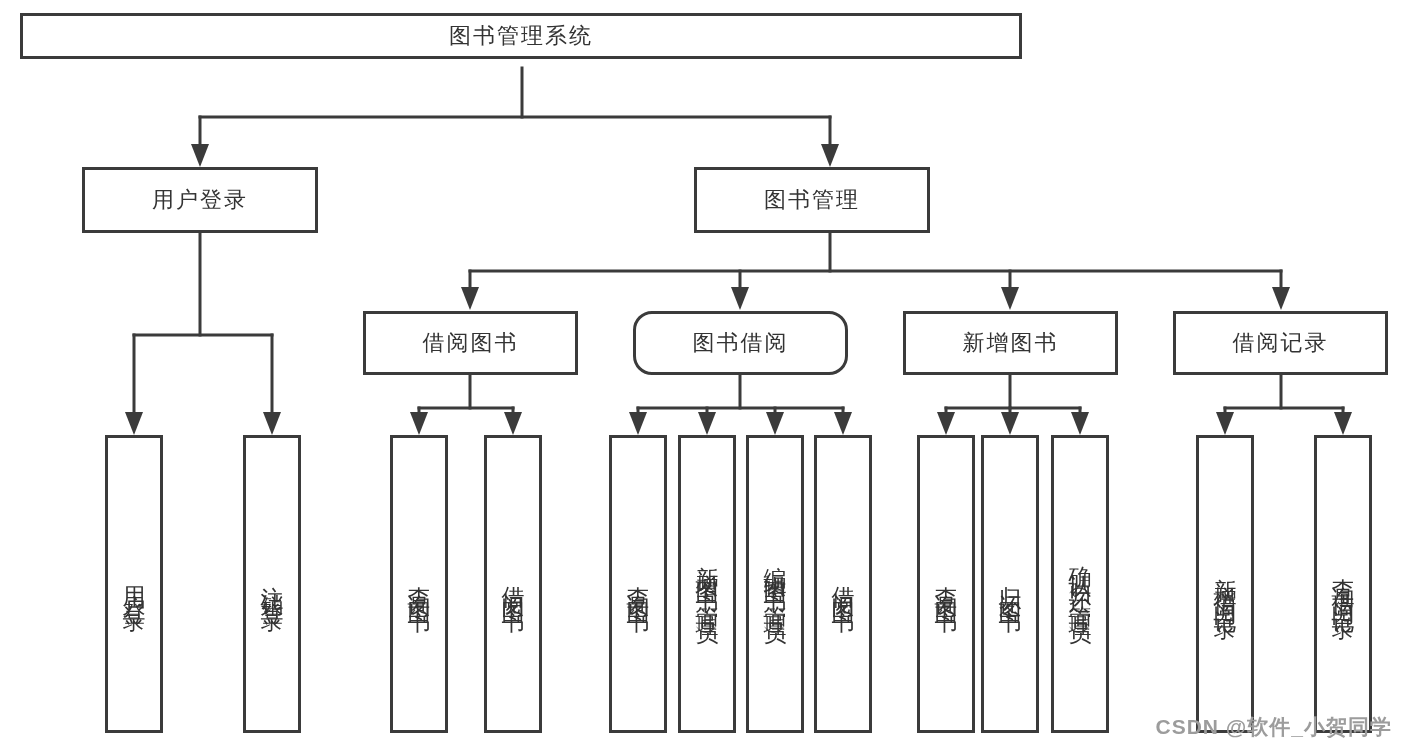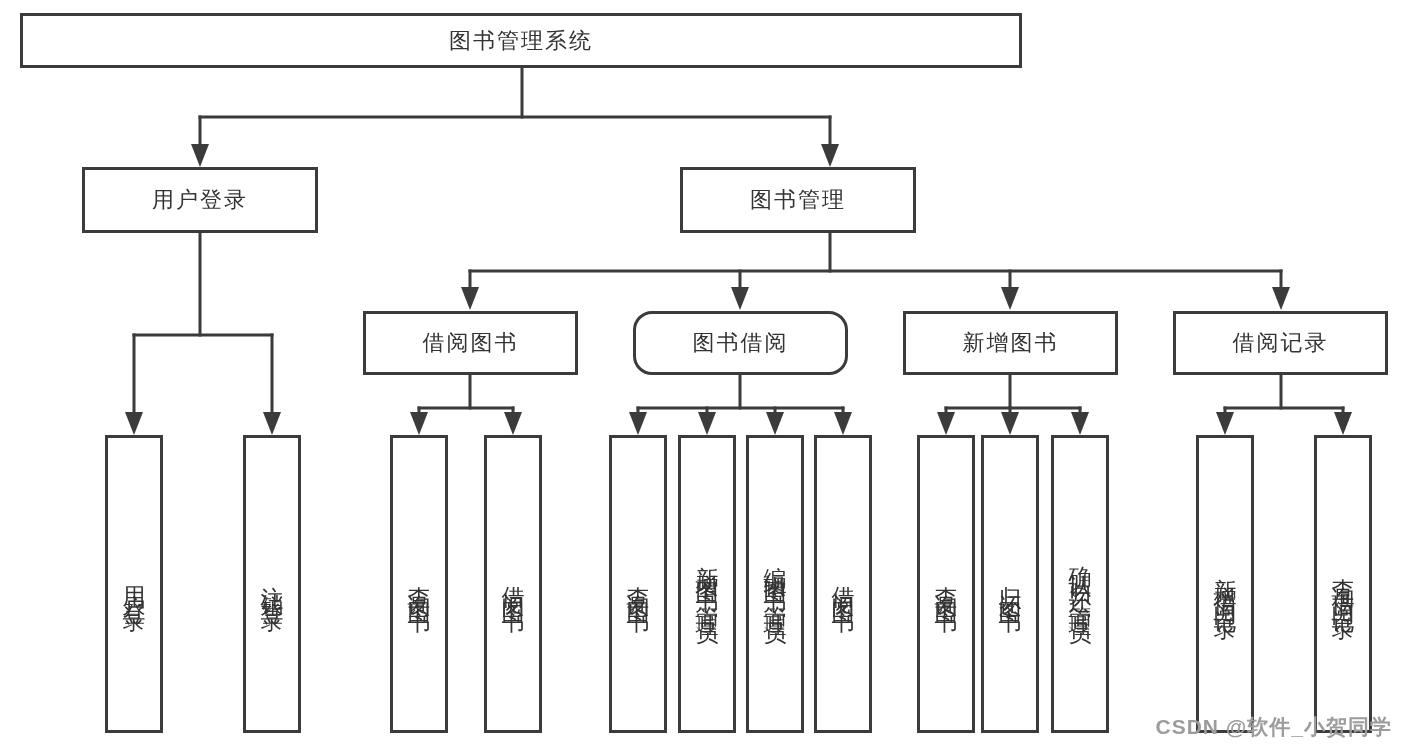--- a/index.html
+++ b/index.html
@@ -133,28 +133,28 @@
       <polygon points="766,412 784,412 775,435"></polygon>
       <polygon points="834,412 852,412 843,435"></polygon>
       <polygon points="937,412 955,412 946,435"></polygon>
       <polygon points="1001,412 1019,412 1010,435"></polygon>
       <polygon points="1071,412 1089,412 1080,435"></polygon>
       <polygon points="1216,412 1234,412 1225,435"></polygon>
       <polygon points="1334,412 1352,412 1343,435"></polygon>
     </g>
   </svg>
 
-  <div class="node hbox" style="left:20px; top:13px; width:1002px; height:55px;">
+  <div class="node hbox" style="left:20px; top:13px; width:1002px; height:46px;">
     <span>图书管理系统</span>
   </div>
 
   <div class="node hbox lvl2" style="left:82px;">
     <span>用户登录</span>
   </div>
-  <div class="node hbox lvl2" style="left:680px;">
+  <div class="node hbox lvl2" style="left:694px;">
     <span>图书管理</span>
   </div>
 
   <div class="node hbox lvl3" style="left:363px;">
     <span>借阅图书</span>
   </div>
   <div class="node hbox lvl3" style="left:633px;border-radius:19px;">
     <span>图书借阅</span>
   </div>
   <div class="node hbox lvl3" style="left:903px;">

